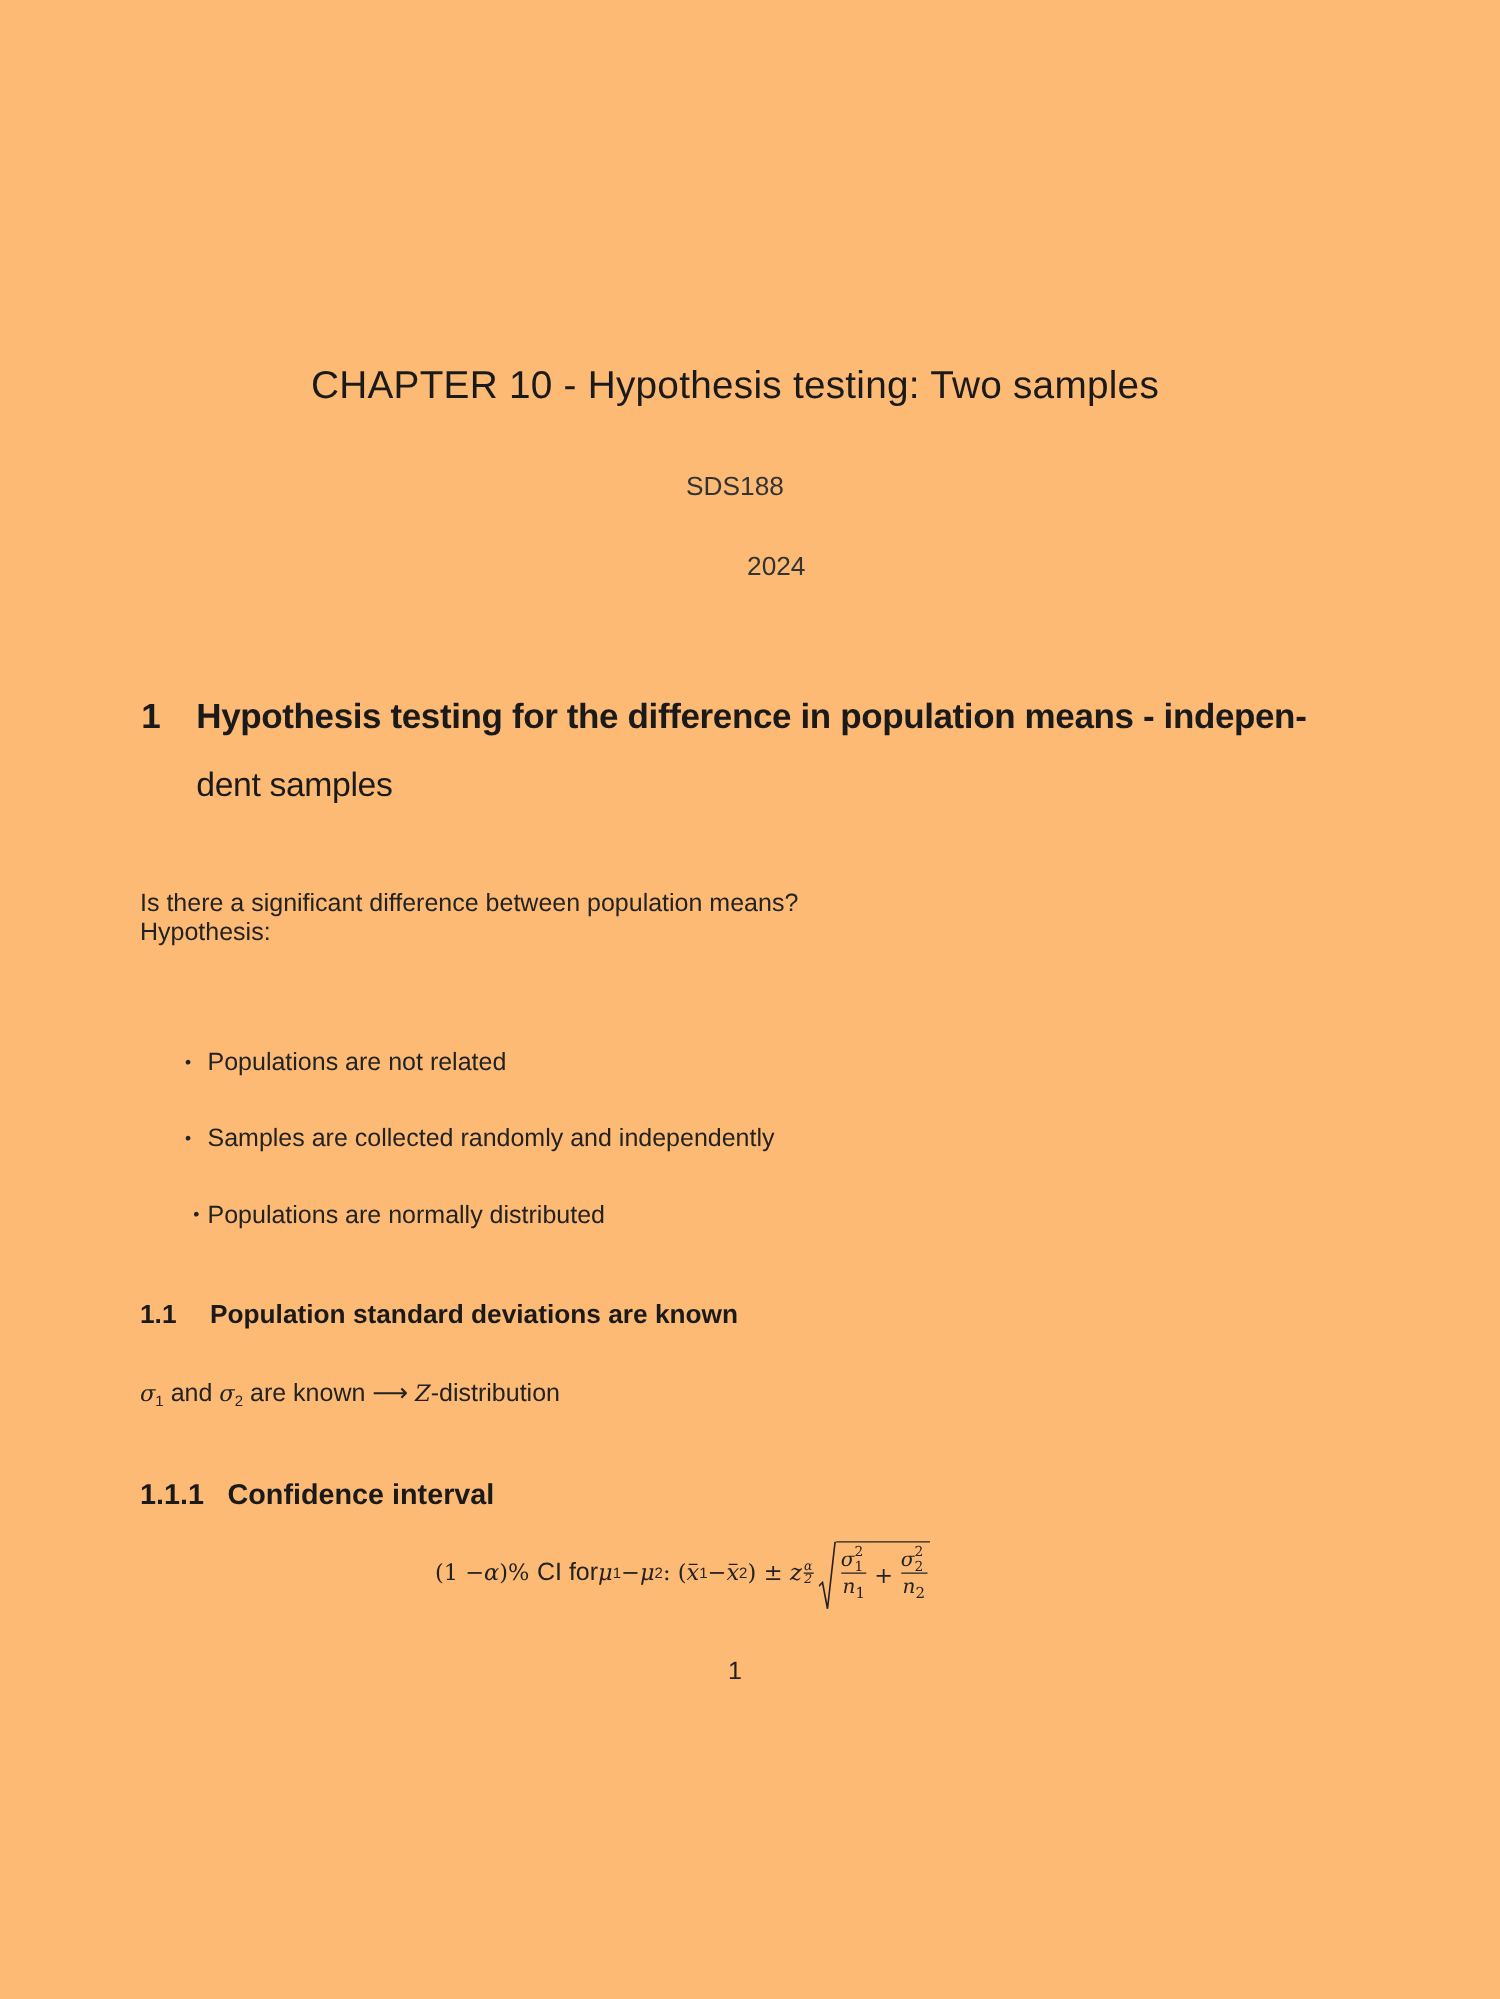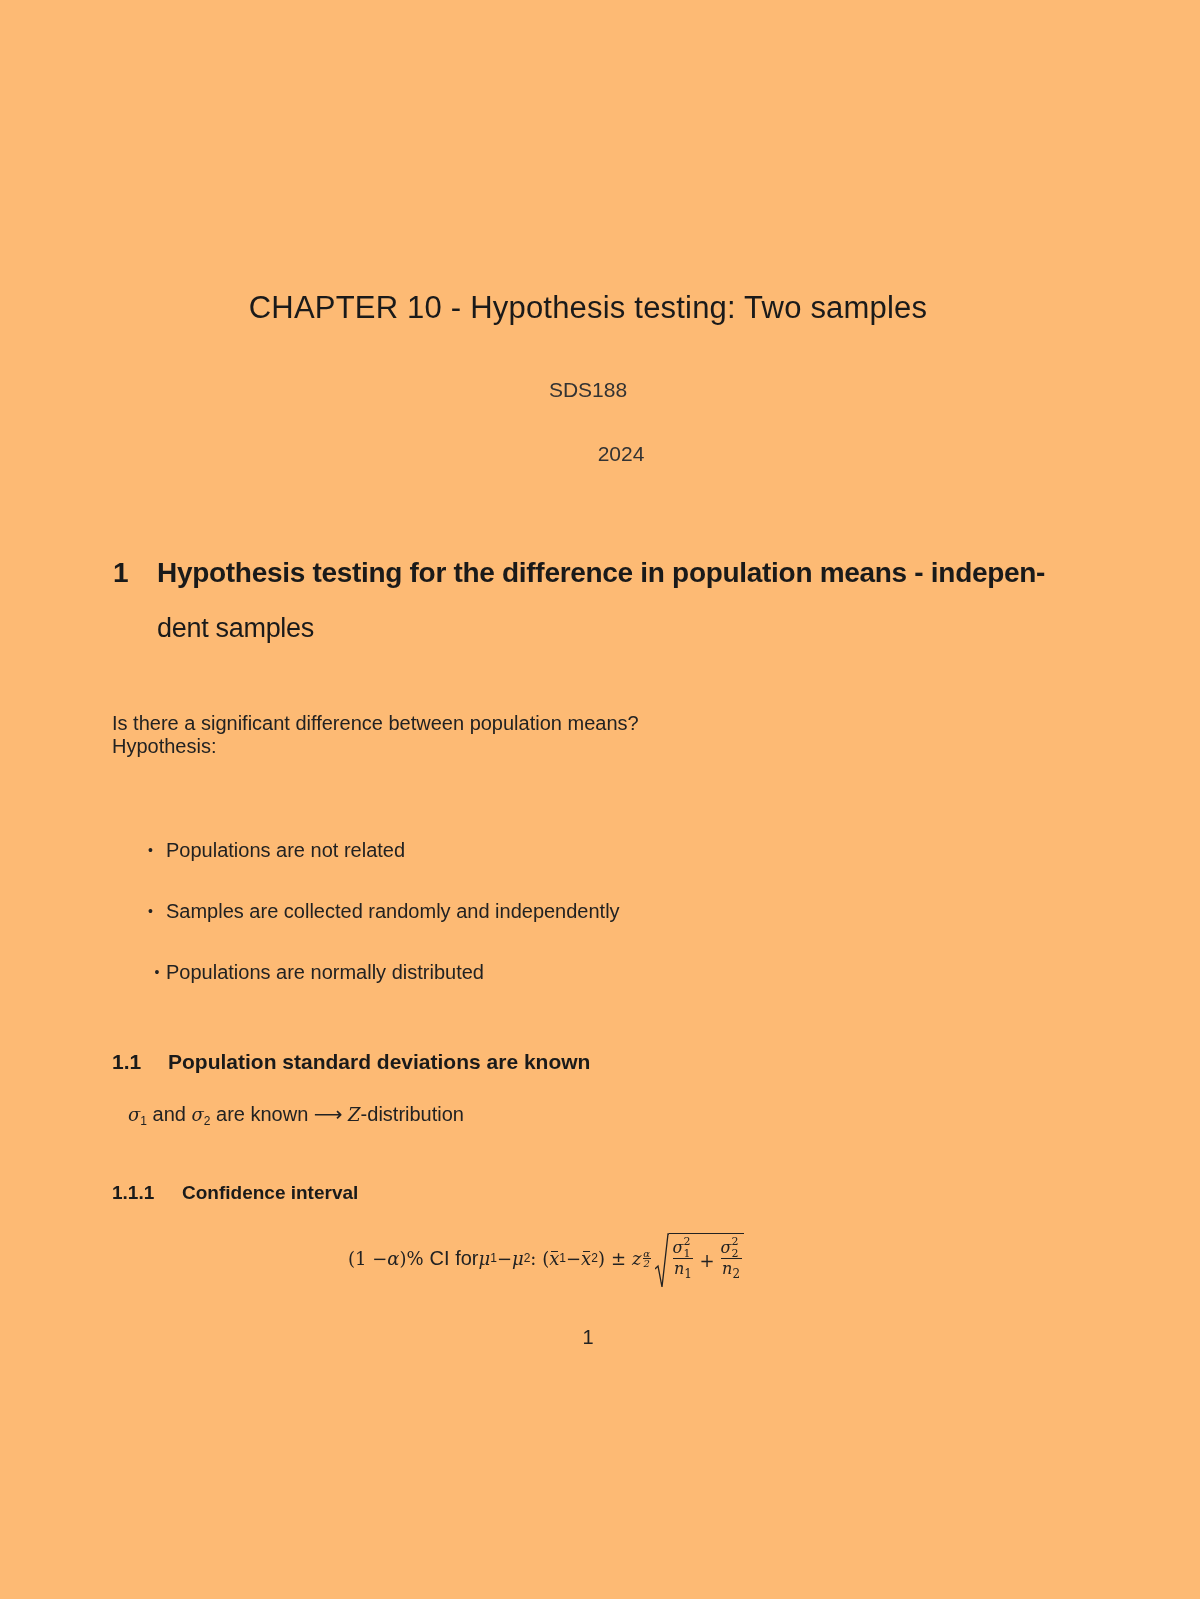--- a/index.html
+++ b/index.html
@@ -73,41 +73,39 @@
       font-size: 14px;
       vertical-align: 2px;
     }
     .b1 { top: 839px; }
     .b2 { top: 900px; }
     .b3 { top: 961px; text-align: center; }
     .sub11 {
       left: 112px; top: 1040px;
       font-size: 21px;
       font-weight: bold;
-      margin-top: 10px;
     }
     .sub11 .num { display: inline-block; width: 56px; }
     .sigma-line {
       left: 112px; top: 1102px;
       font-size: 20px;
       color: #222;
-      margin-left: 16px;
     }
     .math-i {
       font-family: "DejaVu Serif", serif;
       font-style: italic;
       font-size: 18px;
     }
     .sub {
       font-size: 12px;
       vertical-align: -4px;
     }
     .sub111 {
       left: 112px; top: 1182px;
-      font-size: 19px;
+      font-size: 23px;
       font-weight: bold;
     }
     .sub111 .num { display: inline-block; width: 70px; }
     .formula {
       left: 348px; top: 1230px;
       font-size: 20px;
       color: #222;
       display: flex;
       align-items: center;
       height: 56px;

